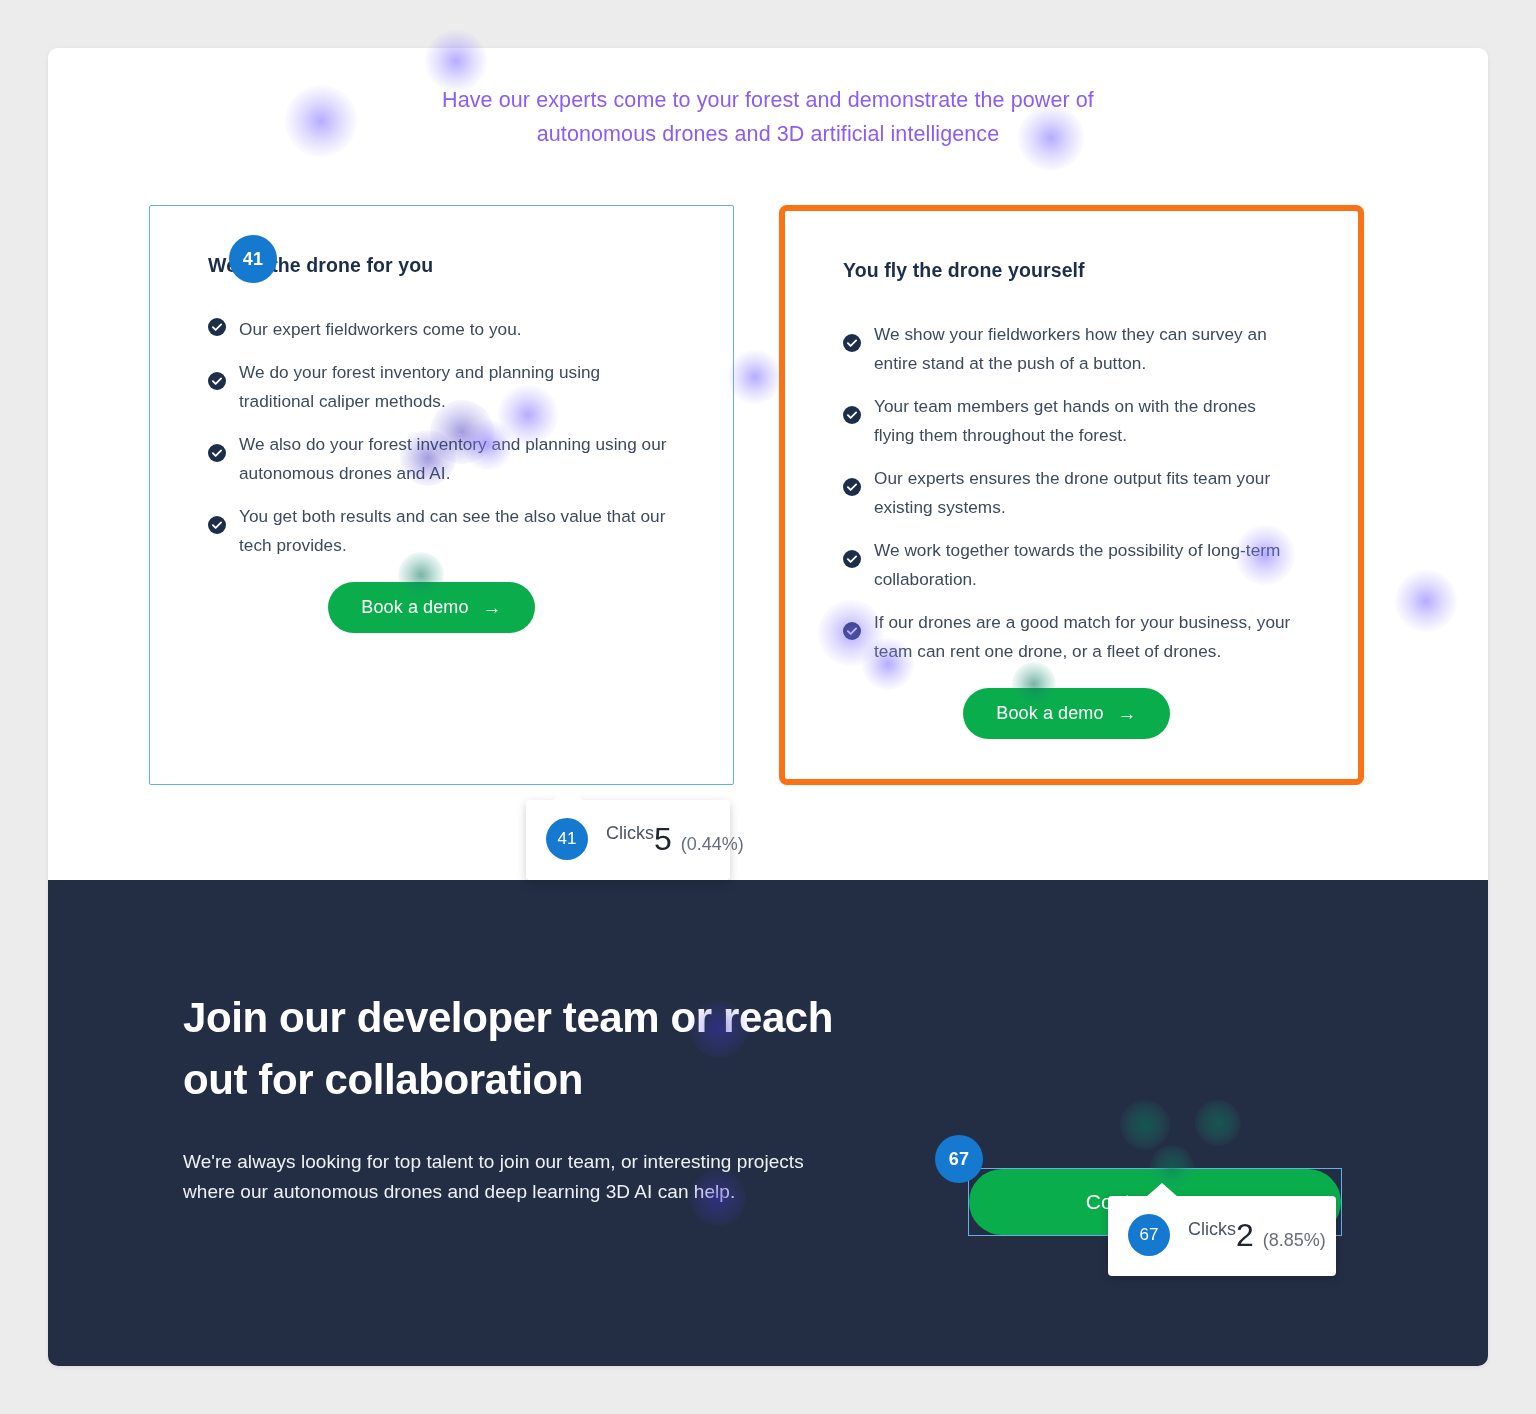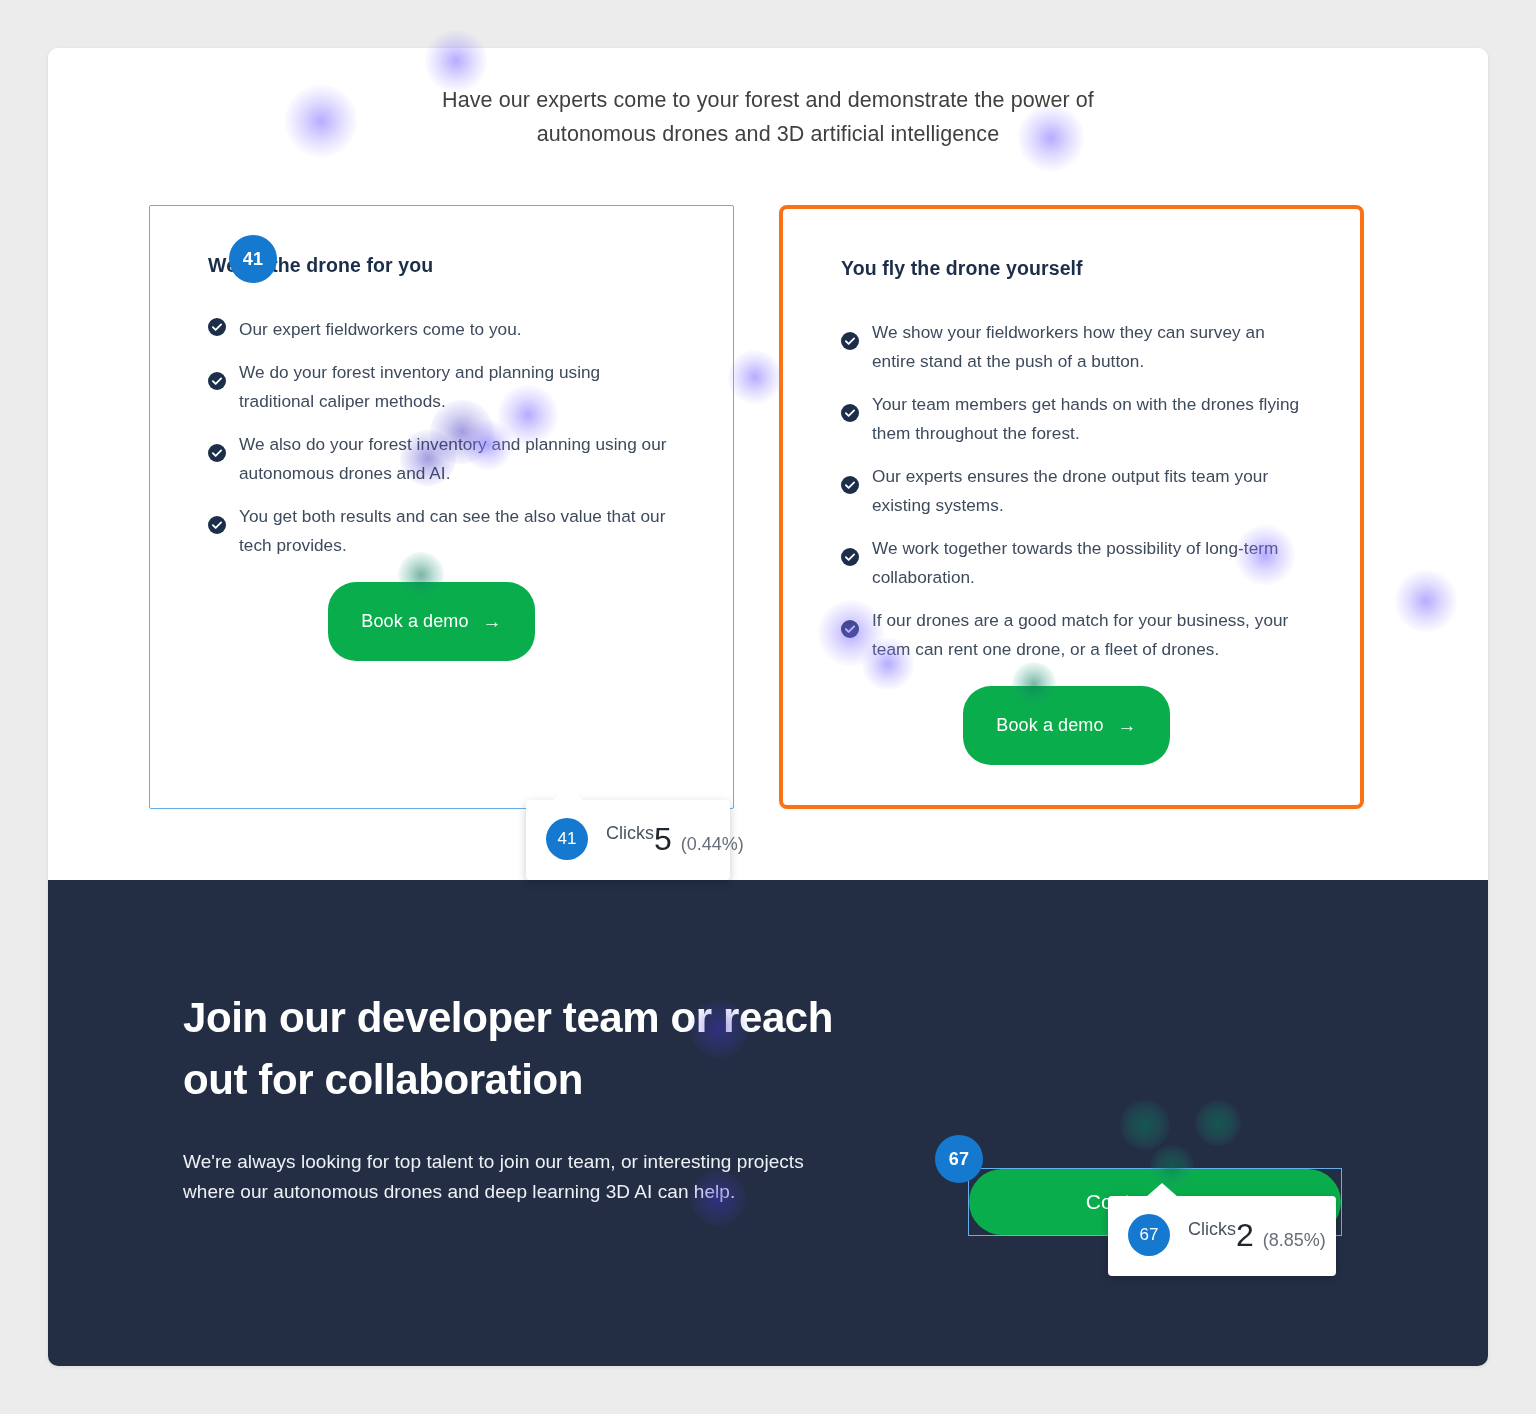--- a/index.html
+++ b/index.html
@@ -34,21 +34,21 @@
   }
 
   .intro-text {
     position: absolute;
     left: 0;
     top: 35px;
     width: 100%;
     text-align: center;
     font-size: 21.5px;
     line-height: 34px;
-    color: #404040;
+    color: #8b5cf6;
     font-weight: 400;
     letter-spacing: .1px;
   }
   .intro-text .line { display: block; }
 
   
   .cards-row {
     position: absolute;
     left: 101px;
     top: 157px;
@@ -63,21 +63,21 @@
     min-height: 562px;
     background: #ffffff;
     border-radius: 6px;
     padding: 48px 58px 40px 58px;
   }
   .card.selected {
     border: 1.5px solid #64aeec;
     border-radius: 2px;
   }
   .card.plain {
-    border: 4px solid #f97316;
+    border: 6px solid #f97316;
     box-shadow: 0 1px 3px rgba(20,40,80,0.05);
     border-radius: 8px;
   }
 
   .card-title {
     font-size: 19.5px;
     font-weight: bold;
     color: #1c2e4a;
     margin-bottom: 38px;
     letter-spacing: .1px;
@@ -110,21 +110,21 @@
     display: inline-flex;
     align-items: center;
     justify-content: center;
     gap: 14px;
     background: #0aad4c;
     color: #ffffff;
     border: none;
     border-radius: 28px;
     font-size: 18px;
     font-family: "Liberation Sans", sans-serif;
-    padding: 29px 33px;
+    padding: 15px 33px;
     cursor: pointer;
     letter-spacing: .1px;
   }
   .btn-green .arrow { font-size: 19px; line-height: 1; }
 
   .demo-btn-wrap-left {
     margin-top: 22px;
     text-align: center;
     padding-right: 20px;
   }

